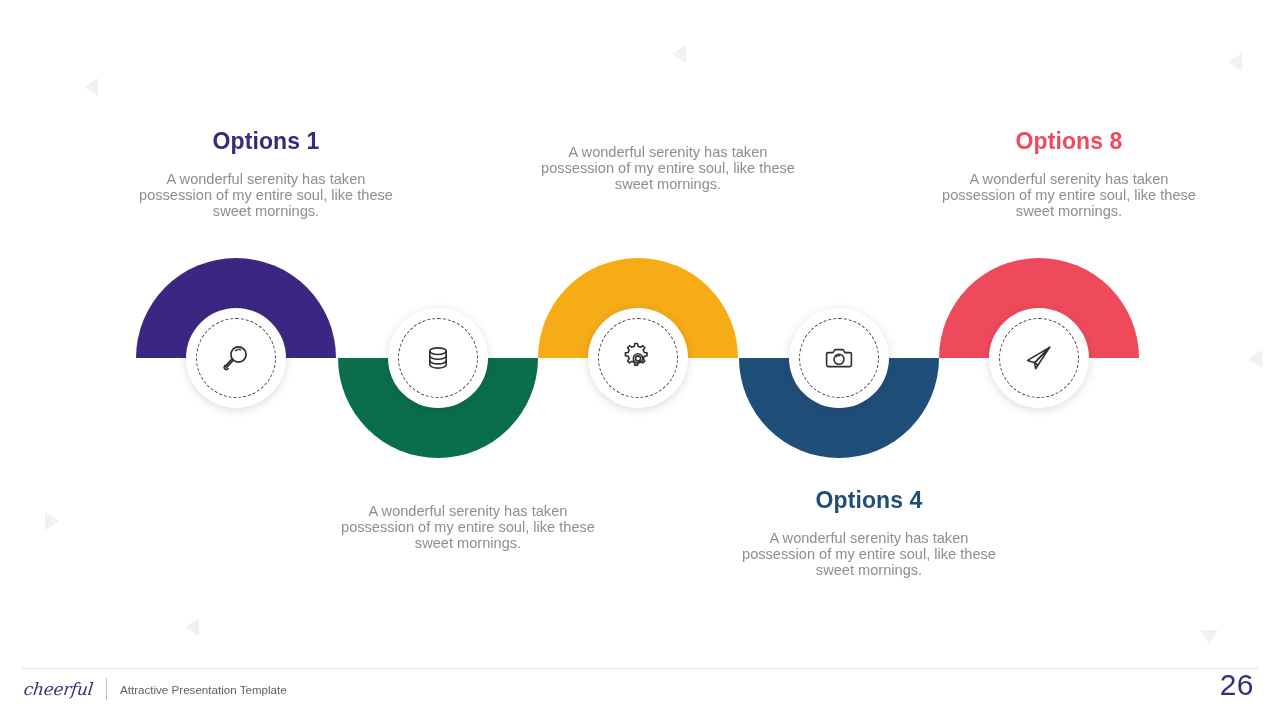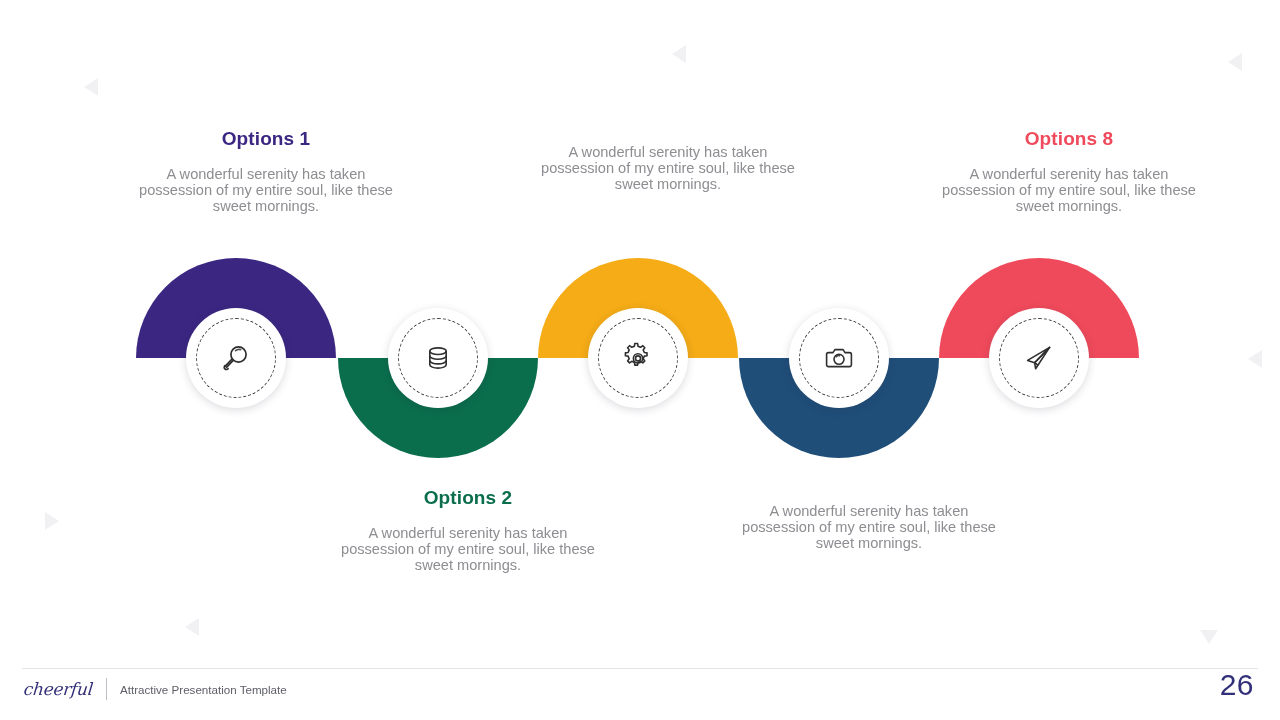--- a/index.html
+++ b/index.html
@@ -117,21 +117,21 @@
     position: absolute;
     width: 300px;
     left: 10px;
     text-align: center;
   }
   .txt.above { top: 128px; }
   .txt.below { top: 487px; }
 
   .opt-title {
     margin: 0 0 16px 0;
-    font-size: 19px;
+    font-size: 23px;
     font-weight: bold;
     letter-spacing: 0.1px;
   }
   .opt-body {
     margin: 16px;
     font-size: 14.6px;
     line-height: 16px;
     color: #8d8d92;
     font-weight: 400;
   }
@@ -222,21 +222,20 @@
         <span class="glyph">
           <svg viewBox="0 0 40 40" fill="none" stroke="#2f2f2f" stroke-width="1.6" stroke-linecap="round" stroke-linejoin="round">
             <ellipse cx="20" cy="13.2" rx="8.2" ry="3.3"></ellipse>
             <path d="M11.8 13.2 V26.8 c0 1.82 3.67 3.3 8.2 3.3 s8.2 -1.48 8.2 -3.3 V13.2"></path>
             <path d="M11.8 18.0 c0 1.82 3.67 3.3 8.2 3.3 s8.2 -1.48 8.2 -3.3"></path>
             <path d="M11.8 22.6 c0 1.82 3.67 3.3 8.2 3.3 s8.2 -1.48 8.2 -3.3"></path>
           </svg>
         </span>
       </div>
       <div class="txt below">
-        <div class="opt-title" style="color: rgb(10, 110, 76);">Options 2</div>
         <div class="opt-body" style="color: rgb(141, 141, 146);">A wonderful serenity has taken possession of my entire soul, like these sweet mornings.</div>
       </div>
     </div>
 
     <div class="node" style="left:508px;">
       <div class="petal up" style="background: rgb(245, 172, 22);"></div>
       <div class="badge">
         <div class="ring"></div>
         <span class="glyph">
           <svg viewBox="0 0 40 40" fill="none" stroke="#2f2f2f" stroke-width="1.6" stroke-linecap="round" stroke-linejoin="round">
@@ -257,20 +256,21 @@
         <div class="ring"></div>
         <span class="glyph">
           <svg viewBox="0 0 40 40" fill="none" stroke="#2f2f2f" stroke-width="1.6" stroke-linecap="round" stroke-linejoin="round">
             <path d="M9.4 14.6 h4.6 l1.9 -3.0 h8.2 l1.9 3.0 h4.6 a1.8 1.8 0 0 1 1.8 1.8 v10.4 a1.8 1.8 0 0 1 -1.8 1.8 H9.4 a1.8 1.8 0 0 1 -1.8 -1.8 V16.4 a1.8 1.8 0 0 1 1.8 -1.8 z"></path>
             <circle cx="20" cy="21.3" r="5.0"></circle>
             <path d="M17.2 18.6 a3.6 3.6 0 0 1 3.4 -1.0" opacity="0.9"></path>
           </svg>
         </span>
       </div>
       <div class="txt below">
+        <div class="opt-title" style="color: rgb(31, 78, 121);">Options 4</div>
         <div class="opt-body" style="color: rgb(141, 141, 146);">A wonderful serenity has taken possession of my entire soul, like these sweet mornings.</div>
       </div>
     </div>
 
     <div class="node" style="left:909px;">
       <div class="petal up" style="background: rgb(239, 74, 91);"></div>
       <div class="badge">
         <div class="ring"></div>
         <span class="glyph">
           <svg viewBox="0 0 40 40" fill="none" stroke="#2f2f2f" stroke-width="1.6" stroke-linecap="round" stroke-linejoin="round">

